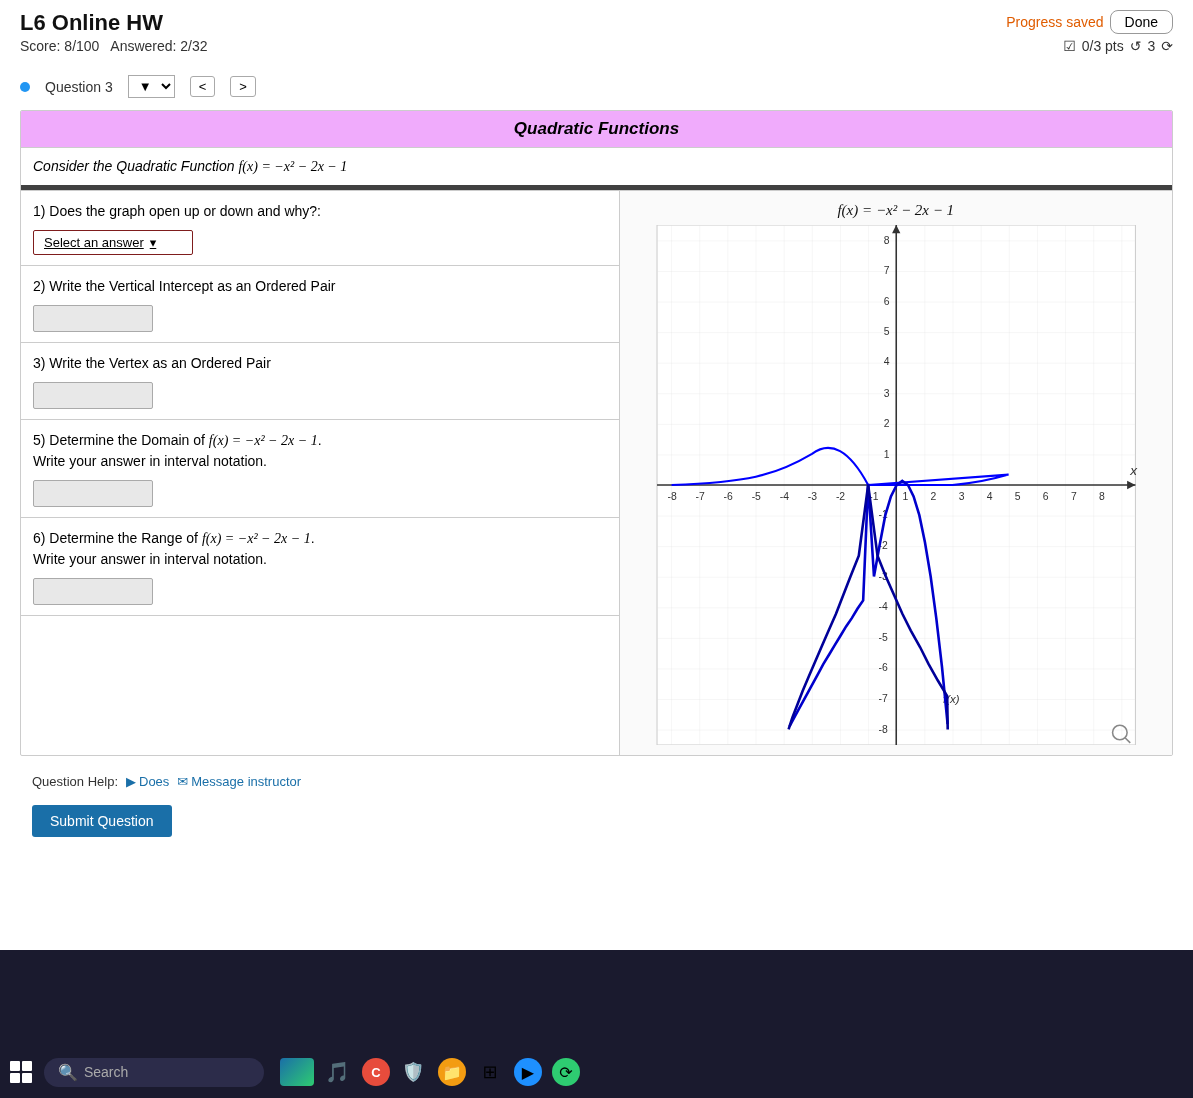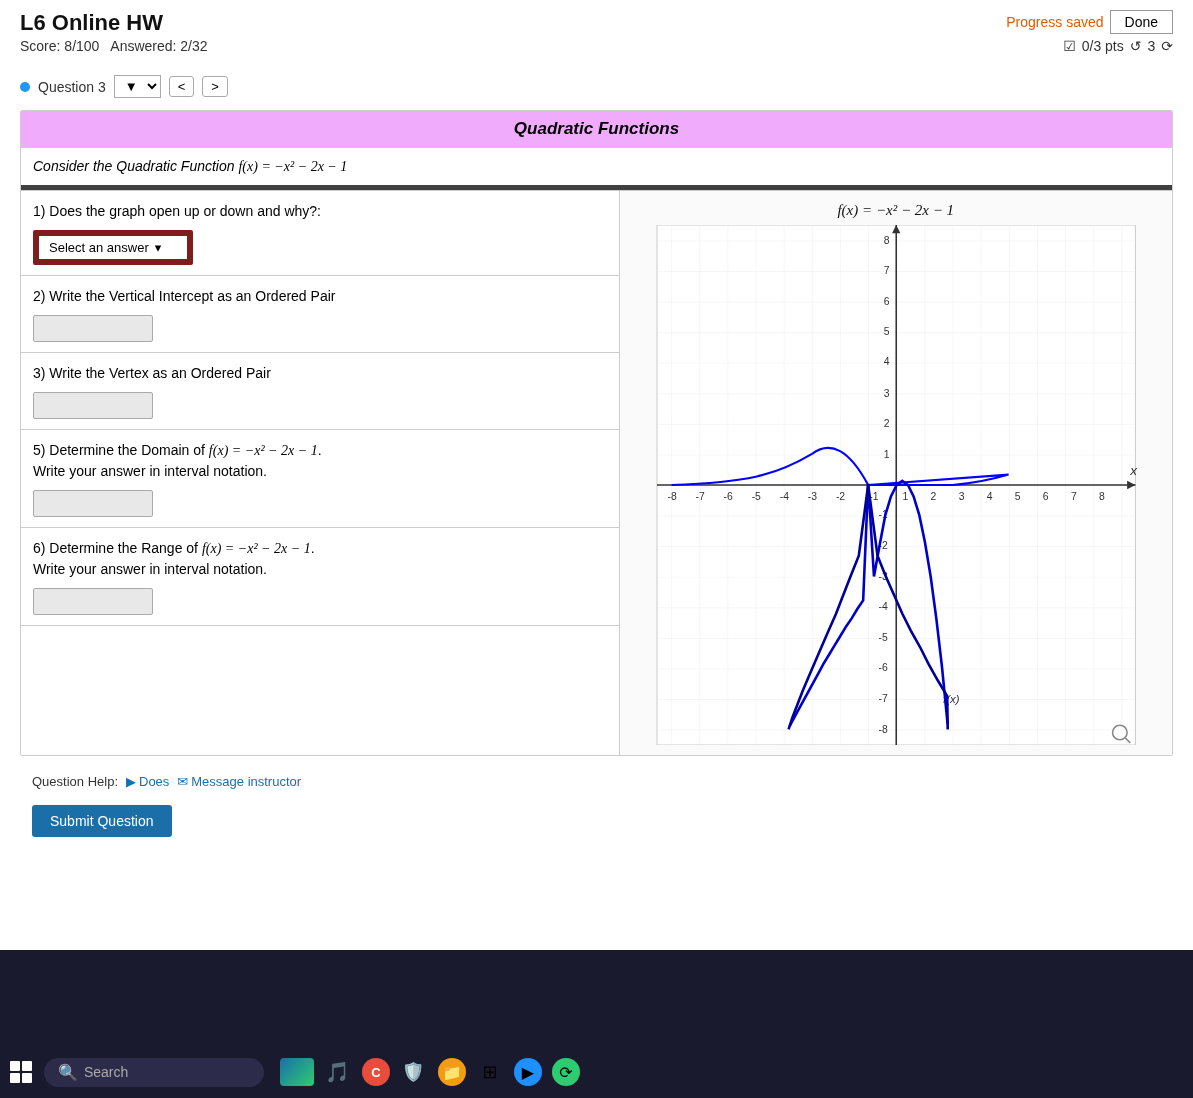--- a/index.html
+++ b/index.html
@@ -58,33 +58,33 @@
     .progress-saved-text {
       color: #e05c00;
       font-weight: 500;
     }
     .done-btn {
       background: #fff;
       border: 1px solid #999;
       padding: 3px 14px;
       font-size: 14px;
       cursor: pointer;
-      border-radius: 0;
+      border-radius: 8px;
     }
     .pts-row {
       font-size: 14px;
       color: #333;
       display: flex;
       align-items: center;
       gap: 6px;
     }
     .question-nav {
       display: flex;
       align-items: center;
-      gap: 8px;
+      gap: 15px;
       margin-bottom: 12px;
     }
     .question-dot {
       width: 10px; height: 10px;
       background: #2196f3;
       border-radius: 50%;
       display: inline-block;
     }
     .question-label {
       font-size: 14px;
@@ -143,30 +143,31 @@
     .question-block {
       padding: 10px 12px;
       border-bottom: 1px solid #ccc;
       font-size: 14px;
     }
     .question-block p {
       margin-bottom: 8px;
       line-height: 1.5;
     }
     .select-answer {
-      border: 6px solid #7f1d1d;
+      border: 1px solid #7f1d1d;
       padding: 4px 10px;
       font-size: 13px;
       cursor: pointer;
       background: #fff;
       border-radius: 2px;
       display: flex;
       align-items: center;
       gap: 6px;
       width: 160px;
+      text-decoration: underline;
     }
     .answer-input {
       border: 1px solid #aaa;
       padding: 5px 8px;
       font-size: 13px;
       width: 120px;
       background: #e8e8e8;
       border-radius: 2px;
       outline: none;
     }

